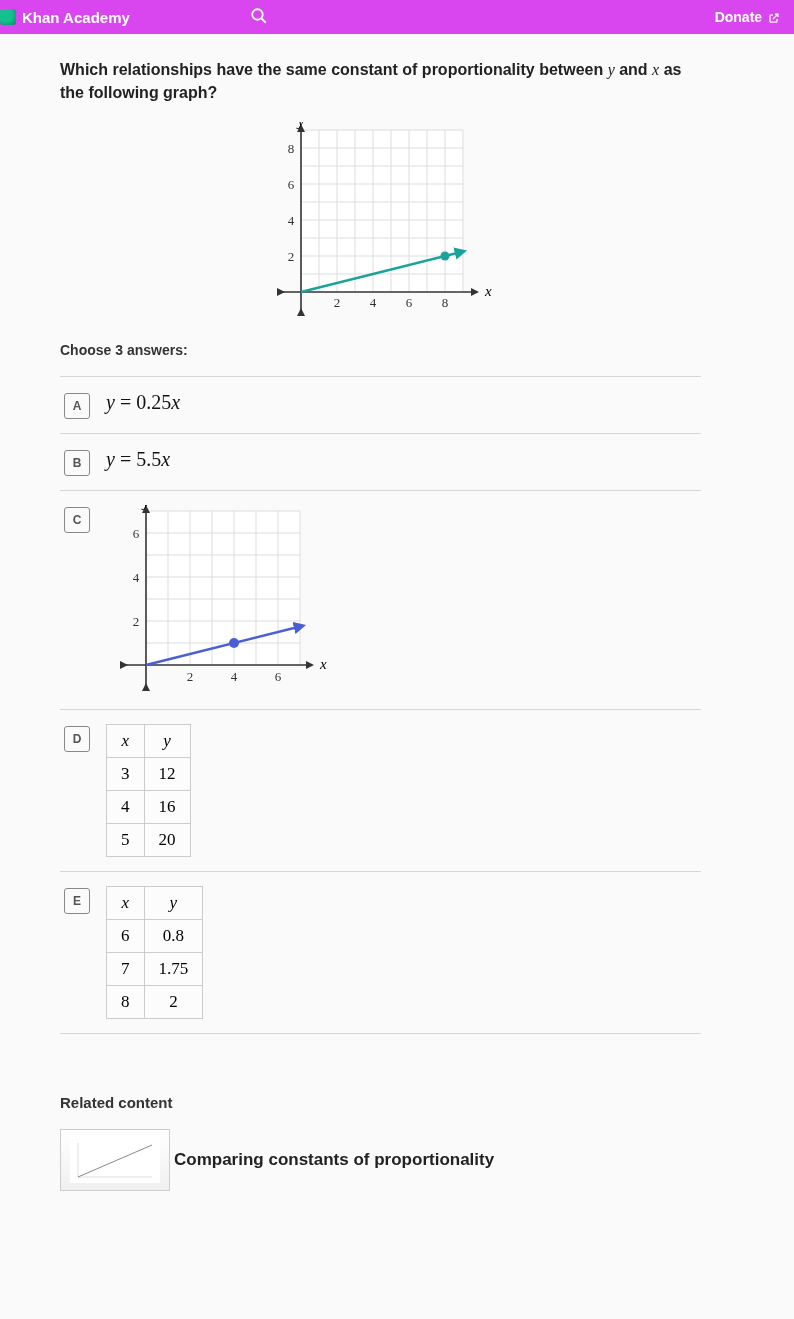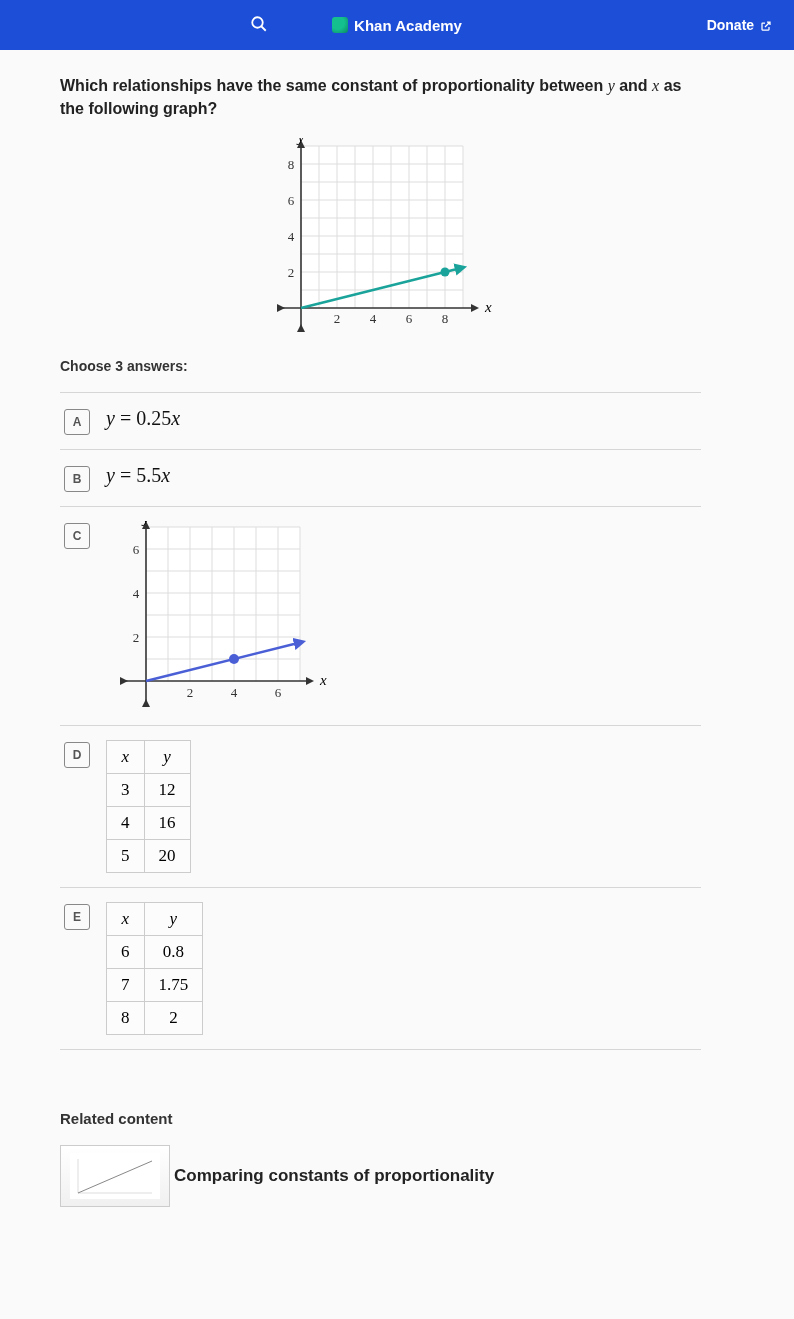--- a/index.html
+++ b/index.html
@@ -3,40 +3,40 @@
 <meta charset="utf-8">
 <style>
 * { margin: 0; padding: 0; box-sizing: border-box; }
 body {
   font-family: -apple-system, BlinkMacSystemFont, "Segoe UI", sans-serif;
   background: #f5f5f5;
   width: 794px;
   overflow-x: hidden;
 }
 .topbar {
-  height: 50px;
-  background: #1d4ed8;
+  height: 34px;
+  background: #d946ef;
   color: #fff;
   display: flex;
   align-items: center;
-  justify-content: center;
+  justify-content: flex-start;
   position: relative;
   font-weight: 700;
   font-size: 15px;
 }
 .topbar .logo-dot {
   width: 16px; height: 16px;
   background: radial-gradient(circle at 35% 35%, #14c18e 45%, #0d906a 90%);
   border-radius: 3px;
   margin-right: 6px;
   display: inline-block;
 }
 .topbar .donate {
   position: absolute;
-  right: 22px;
+  right: 14px;
   color: #fff;
   font-weight: 600;
   font-size: 14px;
 }
 .topbar .search-ic {
   position: absolute;
   left: 250px;
 }
 .page {
   background: #fafafa;

